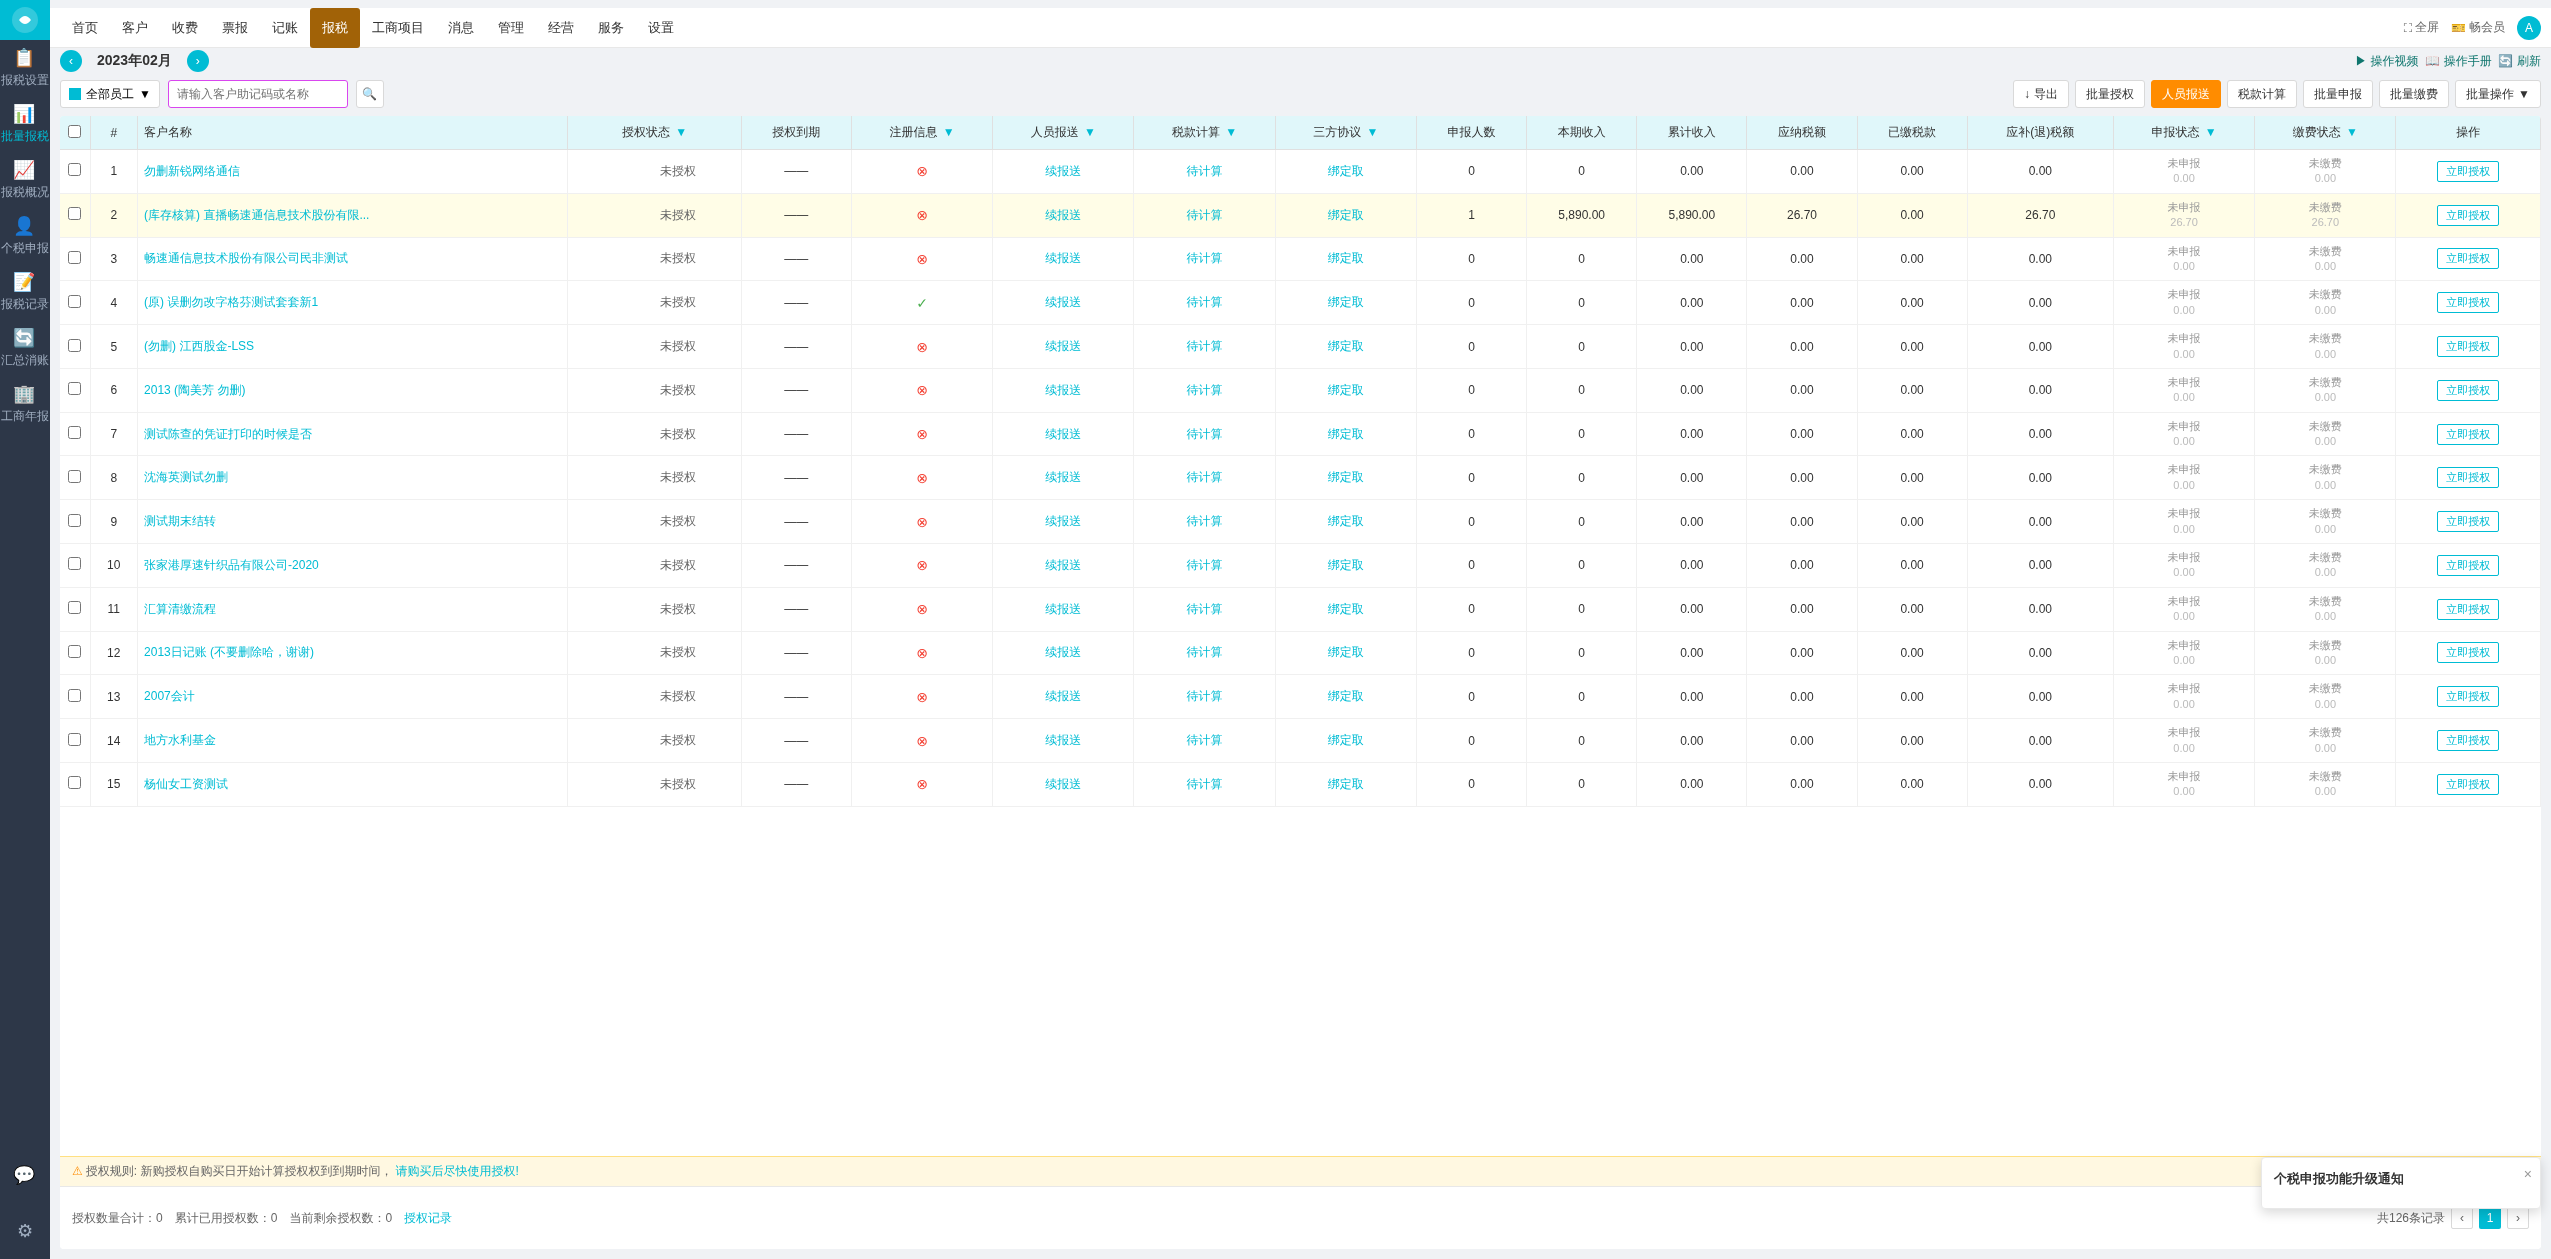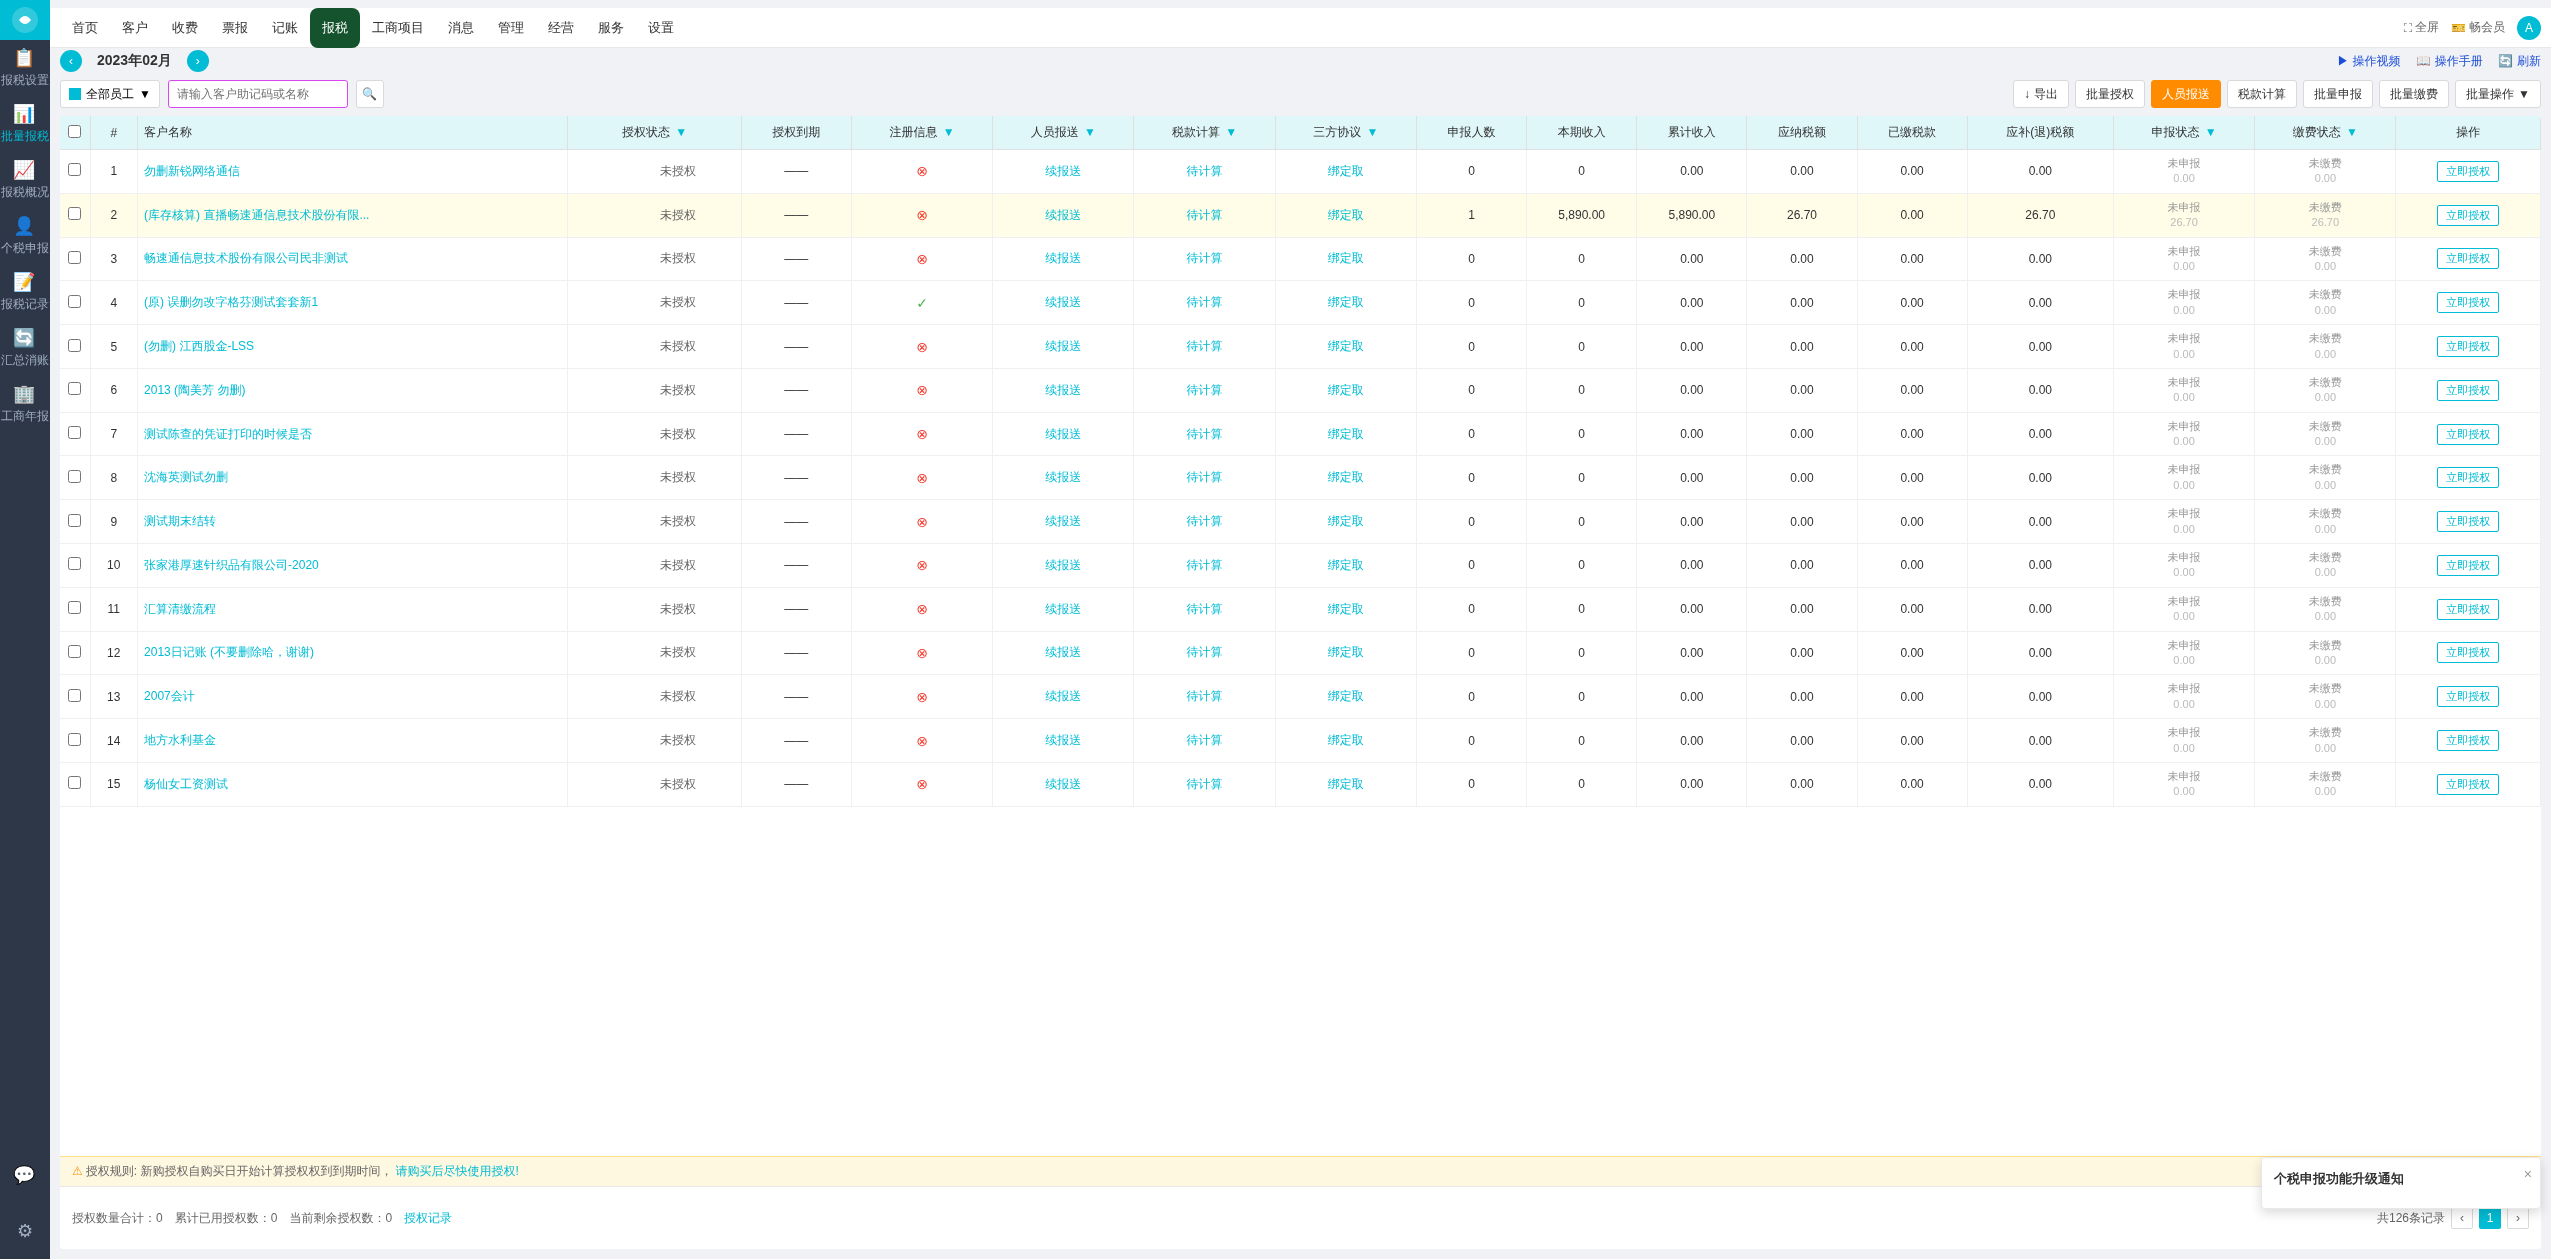--- a/index.html
+++ b/index.html
@@ -22,23 +22,23 @@
     .top-nav-item {
       padding: 0 12px;
       height: 40px;
       display: flex;
       align-items: center;
       cursor: pointer;
       color: #333;
       font-size: 13px;
     }
     .top-nav-item.active {
-      background: #14532d;
+      background: #a16207;
       color: #fff;
-      border-radius: 8px;
+      border-radius: 3px;
     }
     .top-nav-right {
       margin-left: auto;
       display: flex;
       align-items: center;
       gap: 12px;
       font-size: 12px;
       color: #666;
     }
     .top-nav-right span { cursor: pointer; display: flex; align-items: center; gap: 3px; }
@@ -429,21 +429,21 @@
     </span>
   </div>
 </div>
 
 <div class="main-content">
 
   <div class="period-nav">
     <div class="nav-btn">‹</div>
     <span class="period-text">2023年02月</span>
     <div class="nav-btn">›</div>
-    <div style="margin-left:auto;display:flex;gap:16px;font-size:12px;color:#1d4ed8;align-items:flex-end;">
+    <div style="margin-left:auto;display:flex;gap:7px;font-size:12px;color:#0f766e;align-items:flex-end;">
       <span>
         <span>▶</span>
         <span>操作视频</span>
       </span>
       <span>
         <span>📖</span>
         <span>操作手册</span>
       </span>
       <span>
         <span>🔄</span>

